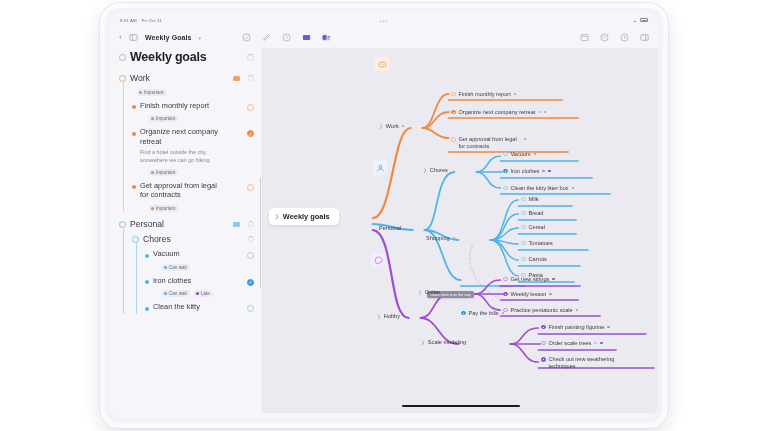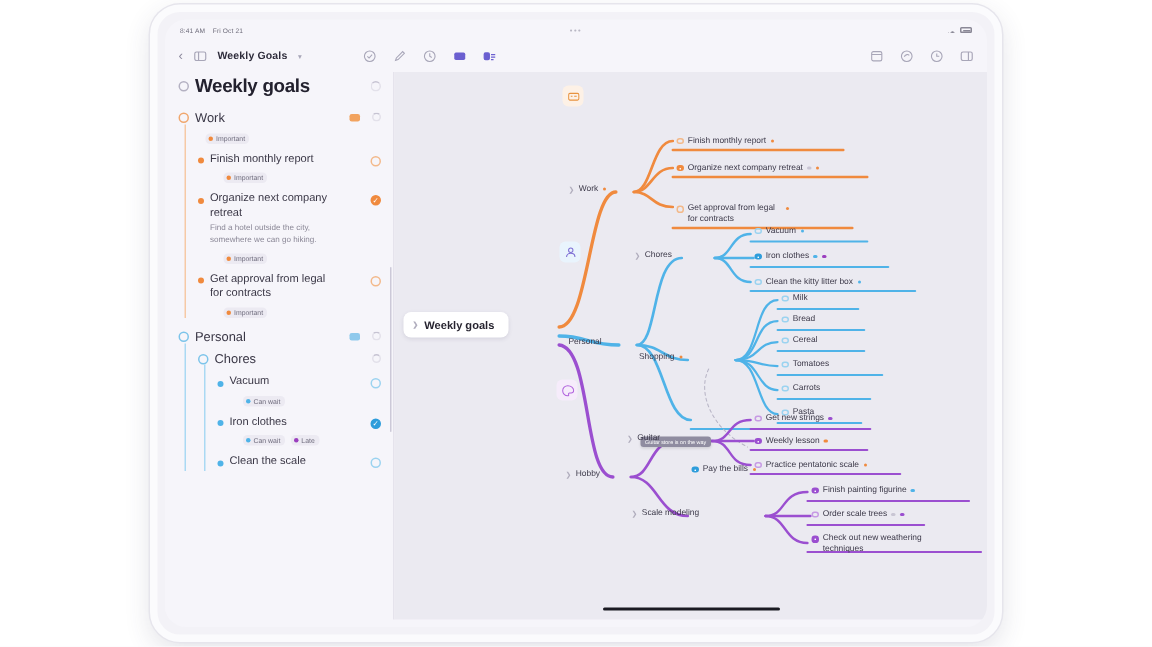--- a/index.html
+++ b/index.html
@@ -315,21 +315,21 @@
                   <span>Can wait</span>
                 </span>
             <span class="tag">
                   <i class="tdot" style="background:#9b3fbf"></i>
                   <span>Late</span>
                 </span>
           </div>
 
           <div class="row" style="margin-left:26px">
             <span class="bullet" style="background:#4fb3e8"></span>
-            <span class="lbl">Clean the scale</span>
+            <span class="lbl">Clean the kitty</span>
             <span class="ring" style="border-color:#9bd3f0;margin-left:auto"></span>
           </div>
         </div>
 
         <div class="sb-scroll"></div>
       </div>
 
       <div class="divider"></div>
 
       <div class="canvas">

